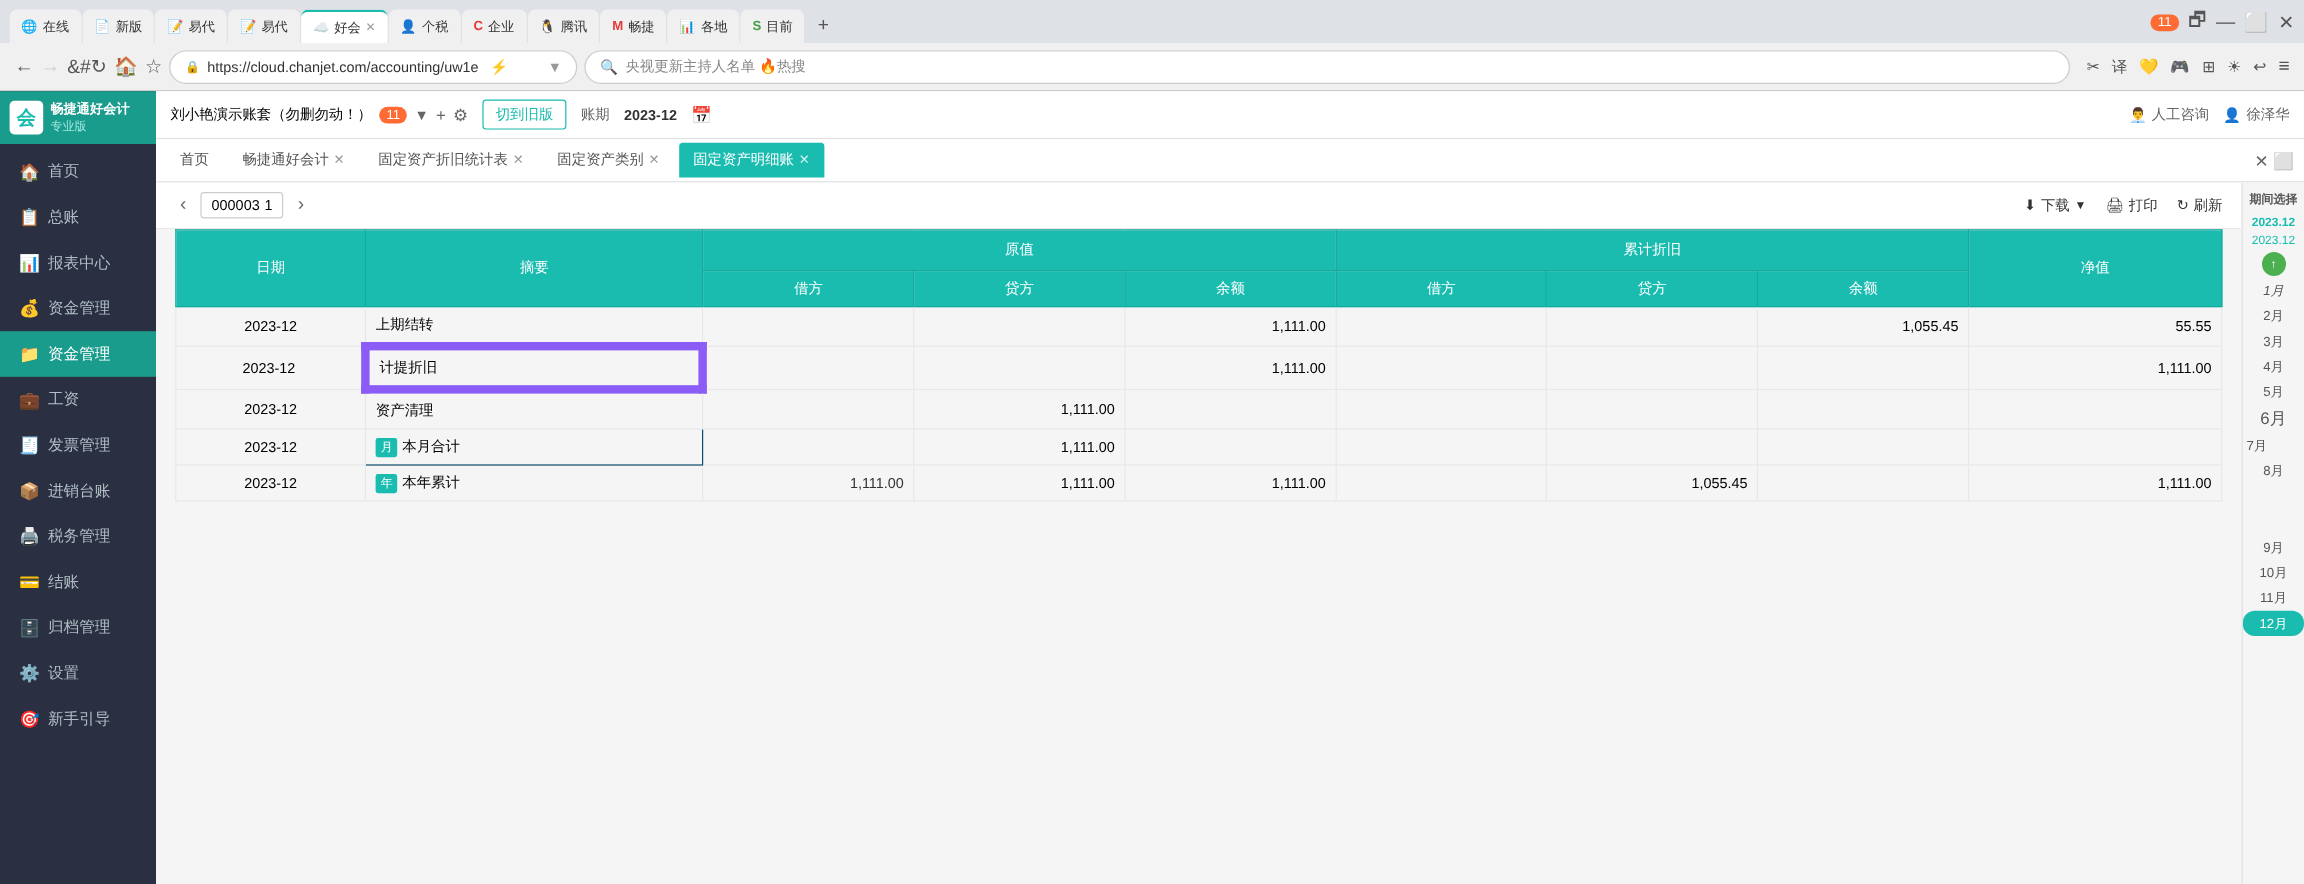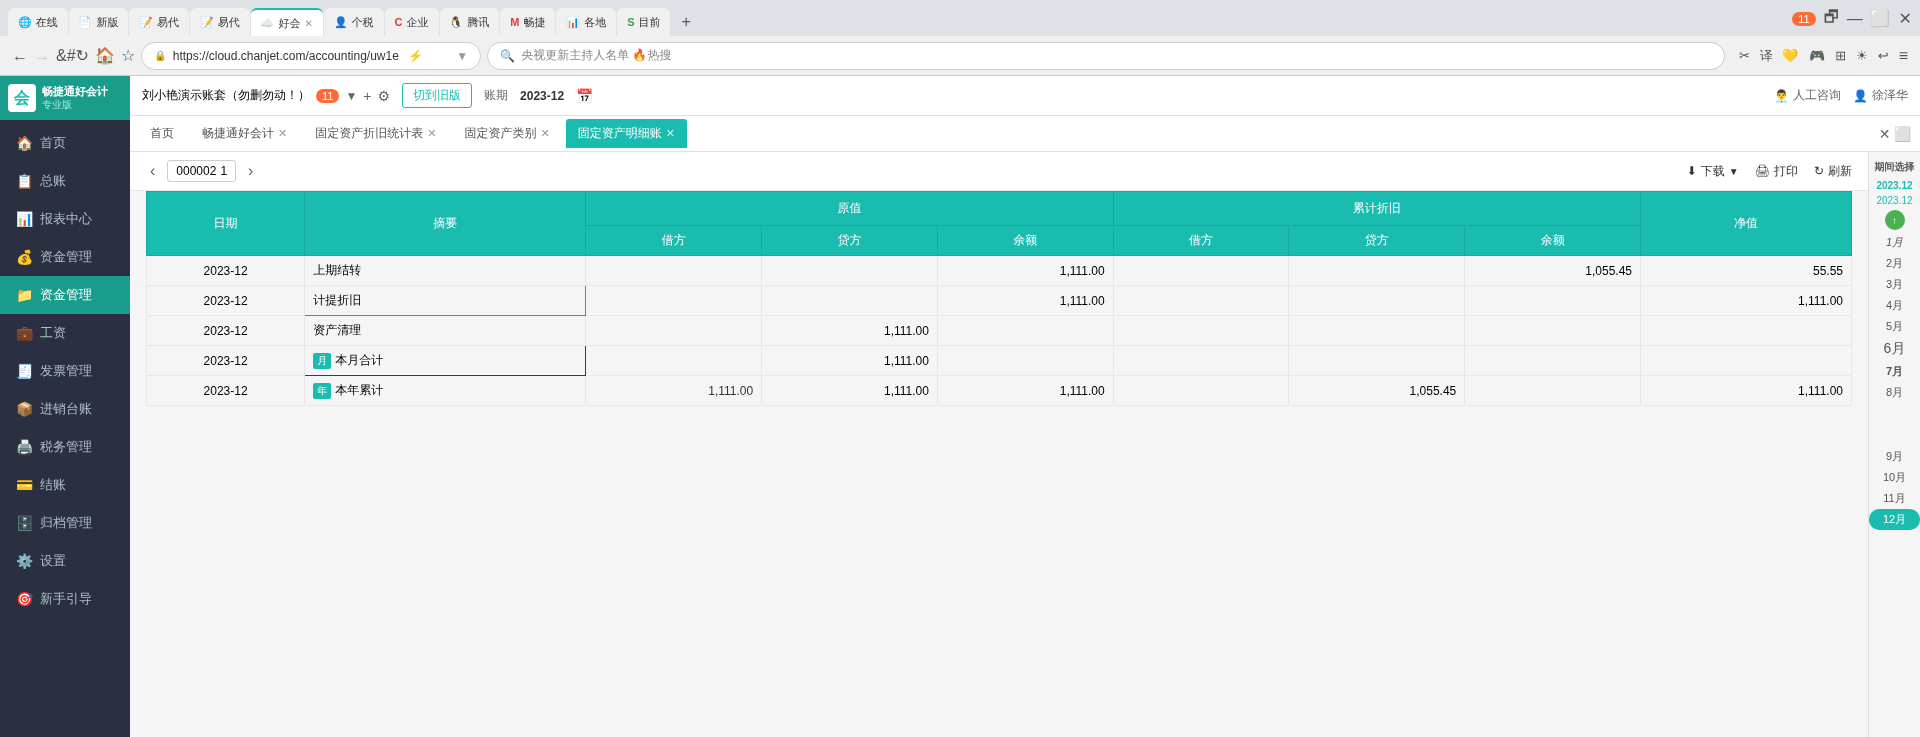--- a/index.html
+++ b/index.html
@@ -233,21 +233,21 @@
         <button style="background:none;border:none;cursor:pointer;font-size:14px;color:#666;">⬜</button>
       </div>
     </div>
 
     <div style="flex:1;display:flex;overflow:hidden;">
       <div style="flex:1;overflow:auto;">
 
         <div style="display:flex;align-items:center;padding:8px 16px;gap:8px;border-bottom:1px solid #e8e8e8;background:#fff;">
           <button style="background:none;border:none;cursor:pointer;font-size:16px;color:#666;padding:2px 4px;">‹</button>
           <div style="background:#fff;border:1px solid #ccc;border-radius:3px;padding:3px 8px;font-size:12px;display:inline-flex;align-items:center;gap:4px;">
-            <span>000002</span>
+            <span>000003</span>
             <span>1</span>
           </div>
           <button style="background:none;border:none;cursor:pointer;font-size:16px;color:#666;padding:2px 4px;">›</button>
           <div style="margin-left:auto;display:flex;align-items:center;gap:16px;">
             <div style="display:flex;align-items:center;gap:4px;font-size:12px;color:#333;cursor:pointer;">
               <span>⬇</span>
               <span>下载</span>
               <span style="font-size:10px;">▼</span>
             </div>
             <div style="display:flex;align-items:center;gap:4px;font-size:12px;color:#333;cursor:pointer;">
@@ -287,21 +287,21 @@
     <td style="text-align:right;padding:6px 8px;border:1px solid #e8e8e8;color:"></td>
     <td style="text-align:right;padding:6px 8px;border:1px solid #e8e8e8;"></td>
     <td style="text-align:right;padding:6px 8px;border:1px solid #e8e8e8;">1,111.00</td>
     <td style="text-align:right;padding:6px 8px;border:1px solid #e8e8e8;"></td>
     <td style="text-align:right;padding:6px 8px;border:1px solid #e8e8e8;"></td>
     <td style="text-align:right;padding:6px 8px;border:1px solid #e8e8e8;">1,055.45</td>
     <td style="text-align:right;padding:6px 8px;border:1px solid #e8e8e8;">55.55</td>
   </tr>
                 <tr style="">
     <td style="text-align:center;padding:6px 8px;border:1px solid #e8e8e8;">2023-12</td>
-    <td style="text-align:left;padding:6px 8px;border:1px solid #8b5cf6;">计提折旧</td>
+    <td style="text-align:left;padding:6px 8px;border:7px solid #8b5cf6;">计提折旧</td>
     <td style="text-align:right;padding:6px 8px;border:1px solid #e8e8e8;color:"></td>
     <td style="text-align:right;padding:6px 8px;border:1px solid #e8e8e8;"></td>
     <td style="text-align:right;padding:6px 8px;border:1px solid #e8e8e8;">1,111.00</td>
     <td style="text-align:right;padding:6px 8px;border:1px solid #e8e8e8;"></td>
     <td style="text-align:right;padding:6px 8px;border:1px solid #e8e8e8;"></td>
     <td style="text-align:right;padding:6px 8px;border:1px solid #e8e8e8;"></td>
     <td style="text-align:right;padding:6px 8px;border:1px solid #e8e8e8;">1,111.00</td>
   </tr>
                 <tr style="">
     <td style="text-align:center;padding:6px 8px;border:1px solid #e8e8e8;">2023-12</td>
@@ -347,21 +347,21 @@
         </div>
         <div style="font-size:10px;color:#1abcb0;text-align:center;padding:2px;font-weight:bold;">2023.12</div>
         <div style="font-size:10px;color:#1abcb0;text-align:center;padding:2px;">2023.12</div>
         <div style="background:#4caf50;color:#fff;border-radius:50%;width:20px;height:20px;display:flex;align-items:center;justify-content:center;font-size:10px;cursor:pointer;margin:2px auto;">↑</div>
         <div style="font-size:11px;color:#555;text-align:center;padding:3px;cursor:pointer;width:100%;font-style:italic;">1月</div>
         <div style="font-size:11px;color:#555;text-align:center;padding:3px;cursor:pointer;width:100%;">2月</div>
         <div style="font-size:11px;color:#555;text-align:center;padding:3px;cursor:pointer;width:100%;">3月</div>
         <div style="font-size:11px;color:#555;text-align:center;padding:3px;cursor:pointer;width:100%;">4月</div>
         <div style="font-size:11px;color:#555;text-align:center;padding:3px;cursor:pointer;width:100%;">5月</div>
         <div style="font-size:14px;color:#555;text-align:center;padding:3px;cursor:pointer;width:100%;">6月</div>
-        <div style="font-size:11px;color:#555;text-align:center;padding:3px;cursor:pointer;width:100%;font-weight:bold;">7月</div>
+        <div style="font-size:11px;color:#555;text-align:left;padding:3px;cursor:pointer;width:100%;">7月</div>
         <div style="font-size:11px;color:#555;text-align:center;padding:3px;cursor:pointer;width:100%;">8月</div>
         <div style="font-size:11px;color:#555;text-align:center;padding:3px;cursor:pointer;width:100%;margin-top:43px;">9月</div>
         <div style="font-size:11px;color:#555;text-align:center;padding:3px;cursor:pointer;width:100%;">10月</div>
         <div style="font-size:11px;color:#555;text-align:center;padding:3px;cursor:pointer;width:100%;">11月</div>
         <div style="font-size:11px;color:#fff;text-align:center;padding:3px;cursor:pointer;width:100%;background:#1abcb0;border-radius:10px;">12月</div>
       </div>
     </div>
   </div>
 </div>
 

